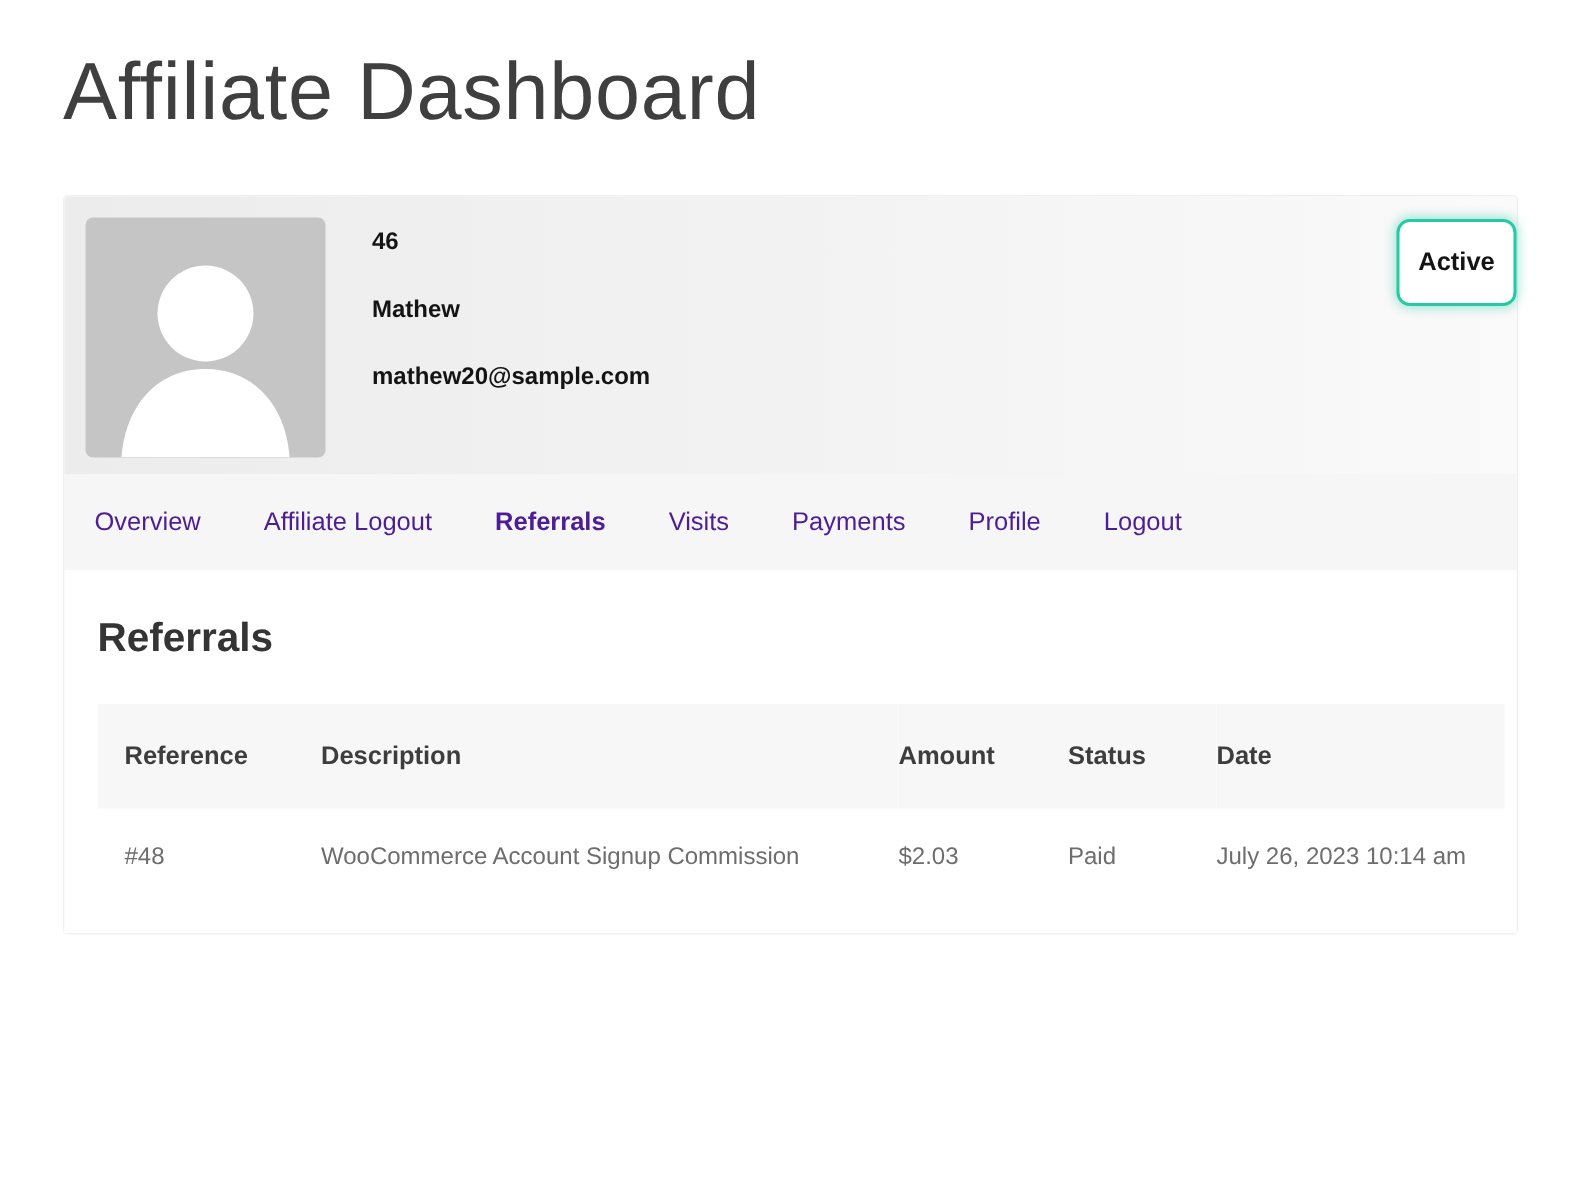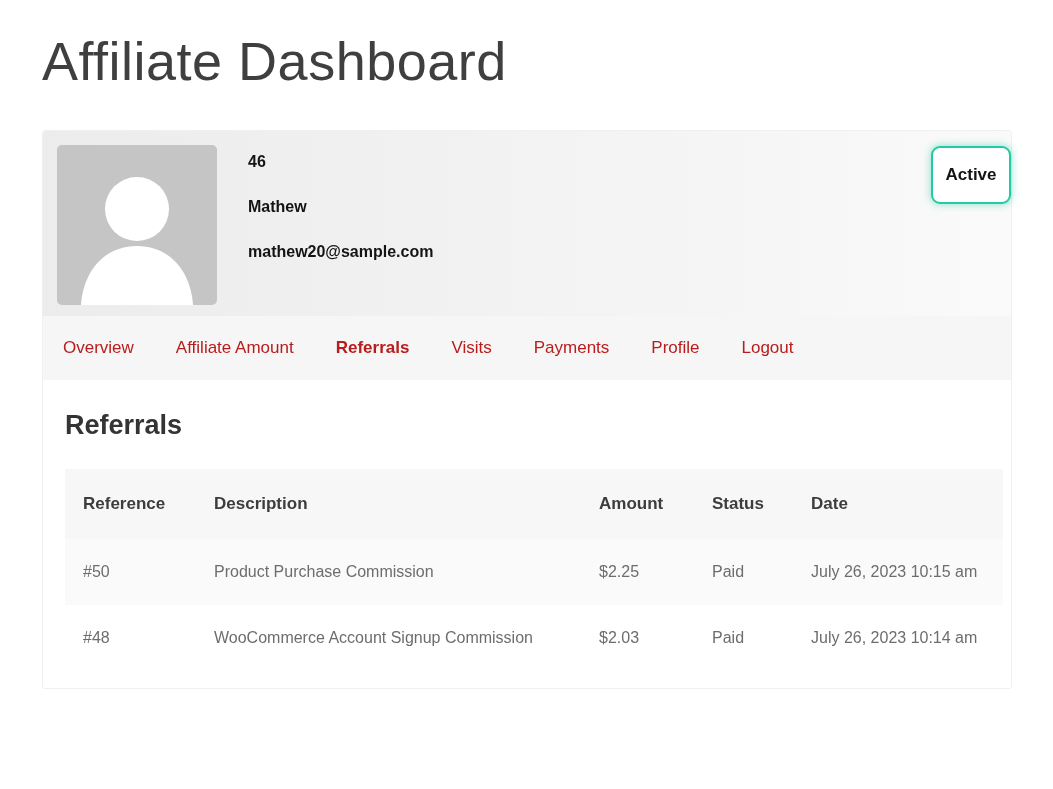--- a/index.html
+++ b/index.html
@@ -66,21 +66,21 @@
   .nav {
     display: flex;
     align-items: center;
     height: 64px;
     padding-left: 20px;
     background: #f6f6f6;
     gap: 42px;
   }
   .nav-item {
     font-size: 17px;
-    color: #b91c1c;
+    color: #4c1d95;
     text-decoration: none;
     cursor: pointer;
     white-space: nowrap;
   }
   .nav-item.active { font-weight: 700; }
   
   .content { padding: 30px 8px 17px 22px; background: #ffffff; }
   .section-heading {
     font-size: 27px;
     font-weight: 700;
@@ -123,21 +123,21 @@
     <div class="profile-info">
       <div class="line">46</div>
       <div class="line">Mathew</div>
       <div class="line">mathew20@sample.com</div>
     </div>
     <div class="status-badge">Active</div>
   </div>
 
   <div class="nav">
     <a class="nav-item">Overview</a>
-    <a class="nav-item">Affiliate Amount</a>
+    <a class="nav-item">Affiliate Logout</a>
     <a class="nav-item active">Referrals</a>
     <a class="nav-item">Visits</a>
     <a class="nav-item">Payments</a>
     <a class="nav-item">Profile</a>
     <a class="nav-item">Logout</a>
   </div>
 
   <div class="content">
     <h2 class="section-heading">Referrals</h2>
 
@@ -152,27 +152,20 @@
       <thead>
         <tr>
           <th>Reference</th>
           <th>Description</th>
           <th>Amount</th>
           <th>Status</th>
           <th>Date</th>
         </tr>
       </thead>
       <tbody>
-        <tr class="stripe">
-          <td>#50</td>
-          <td>Product Purchase Commission</td>
-          <td>$2.25</td>
-          <td>Paid</td>
-          <td>July 26, 2023 10:15 am</td>
-        </tr>
         <tr>
           <td>#48</td>
           <td>WooCommerce Account Signup Commission</td>
           <td>$2.03</td>
           <td>Paid</td>
           <td>July 26, 2023 10:14 am</td>
         </tr>
       </tbody>
     </table>
   </div>

